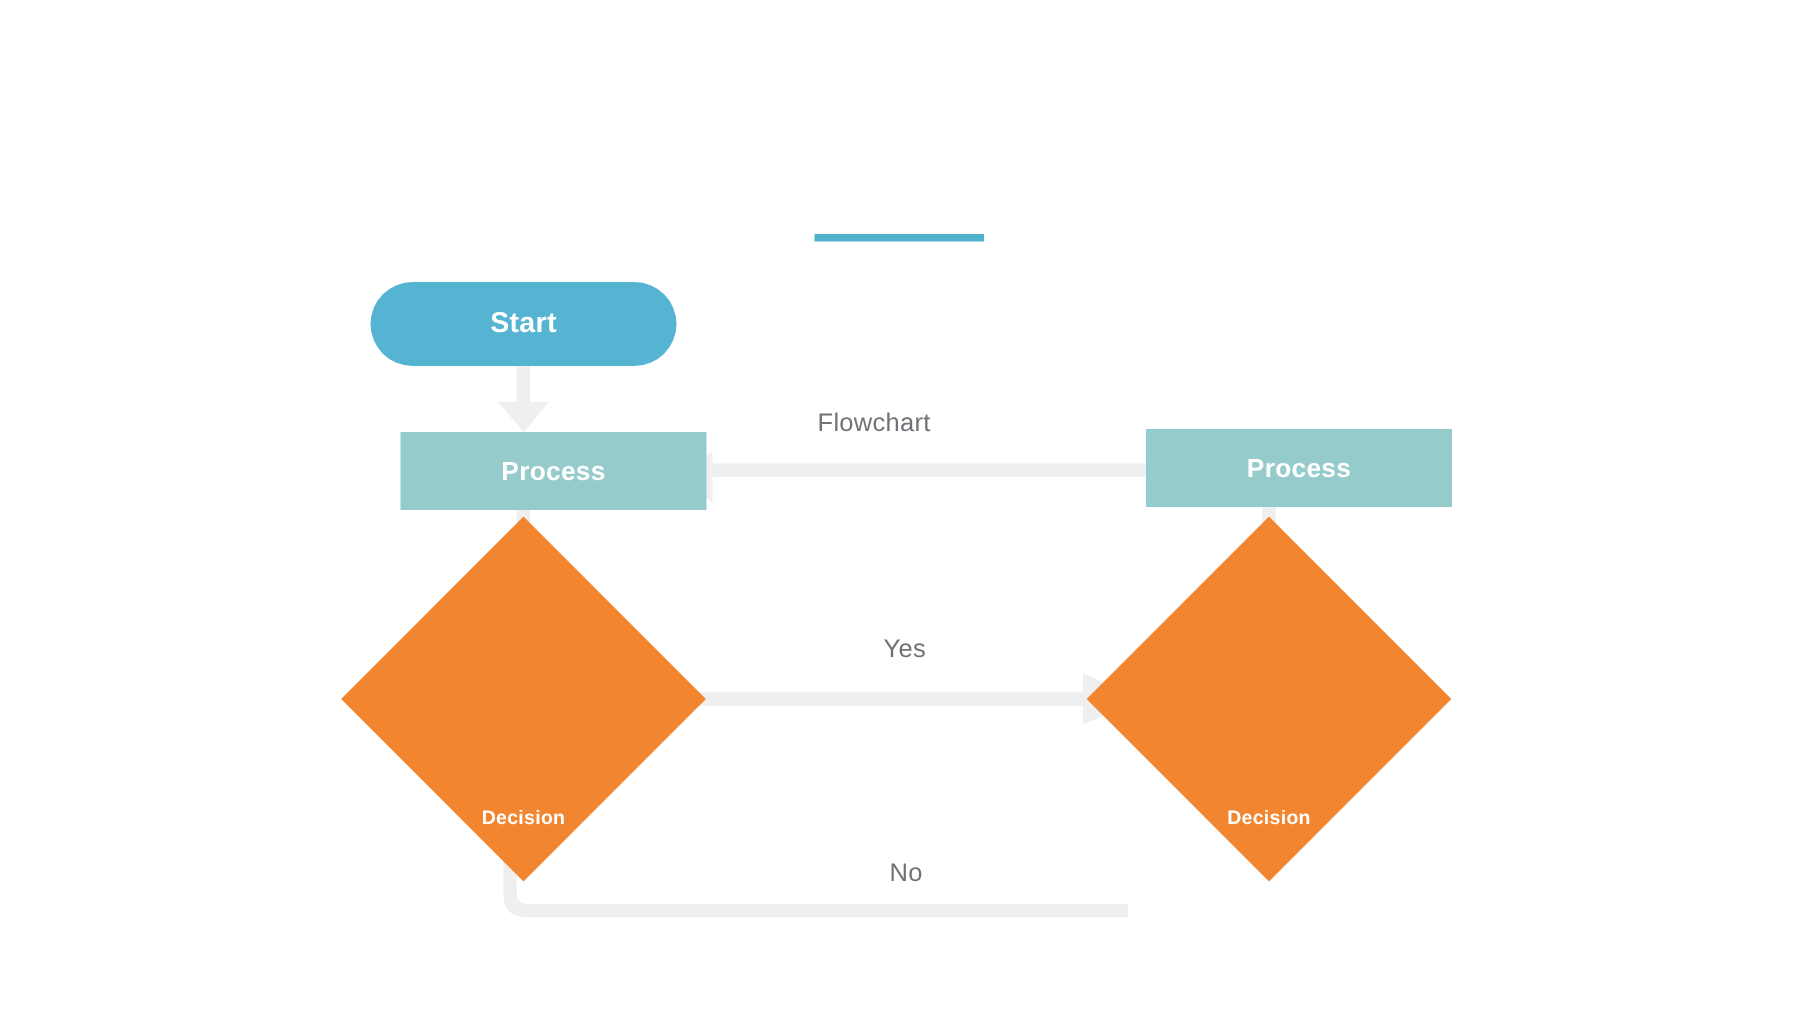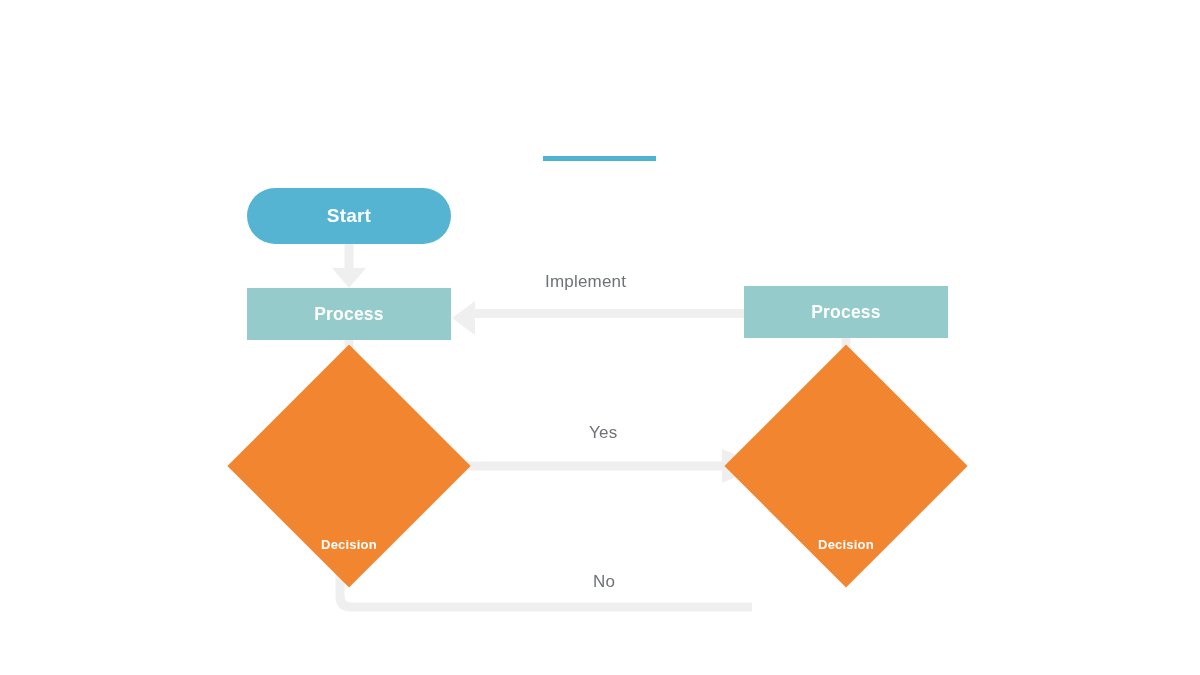--- a/index.html
+++ b/index.html
@@ -86,20 +86,21 @@
     z-index: 3;
     pointer-events: none;
   }
 
   .node-terminal {
     border-radius: 999px;
     font-size: 19px;
   }
   .node-process {
     font-size: 17.5px;
+    margin-left: 20px;
   }
 
   .node-start {
     left: 247px;
     top: 188px;
     width: 204px;
     height: 56px;
     background: #56b4d3;
   }
   .node-end {
@@ -245,18 +246,18 @@
     <div class="node node-process node-process-right">
       <span class="node-label">Process</span>
     </div>
 
     <div class="node node-decision node-decision-right">
       <span class="diamond-shape"></span>
       <span class="node-label">Decision</span>
     </div>
 
 
-    <div class="edge-label label-implement">Implement</div>
+    <div class="edge-label label-implement">Flowchart</div>
     <div class="edge-label label-yes">Yes</div>
     <div class="edge-label label-no">No</div>
 
   </div>
 </div>
 
 </body></html>

